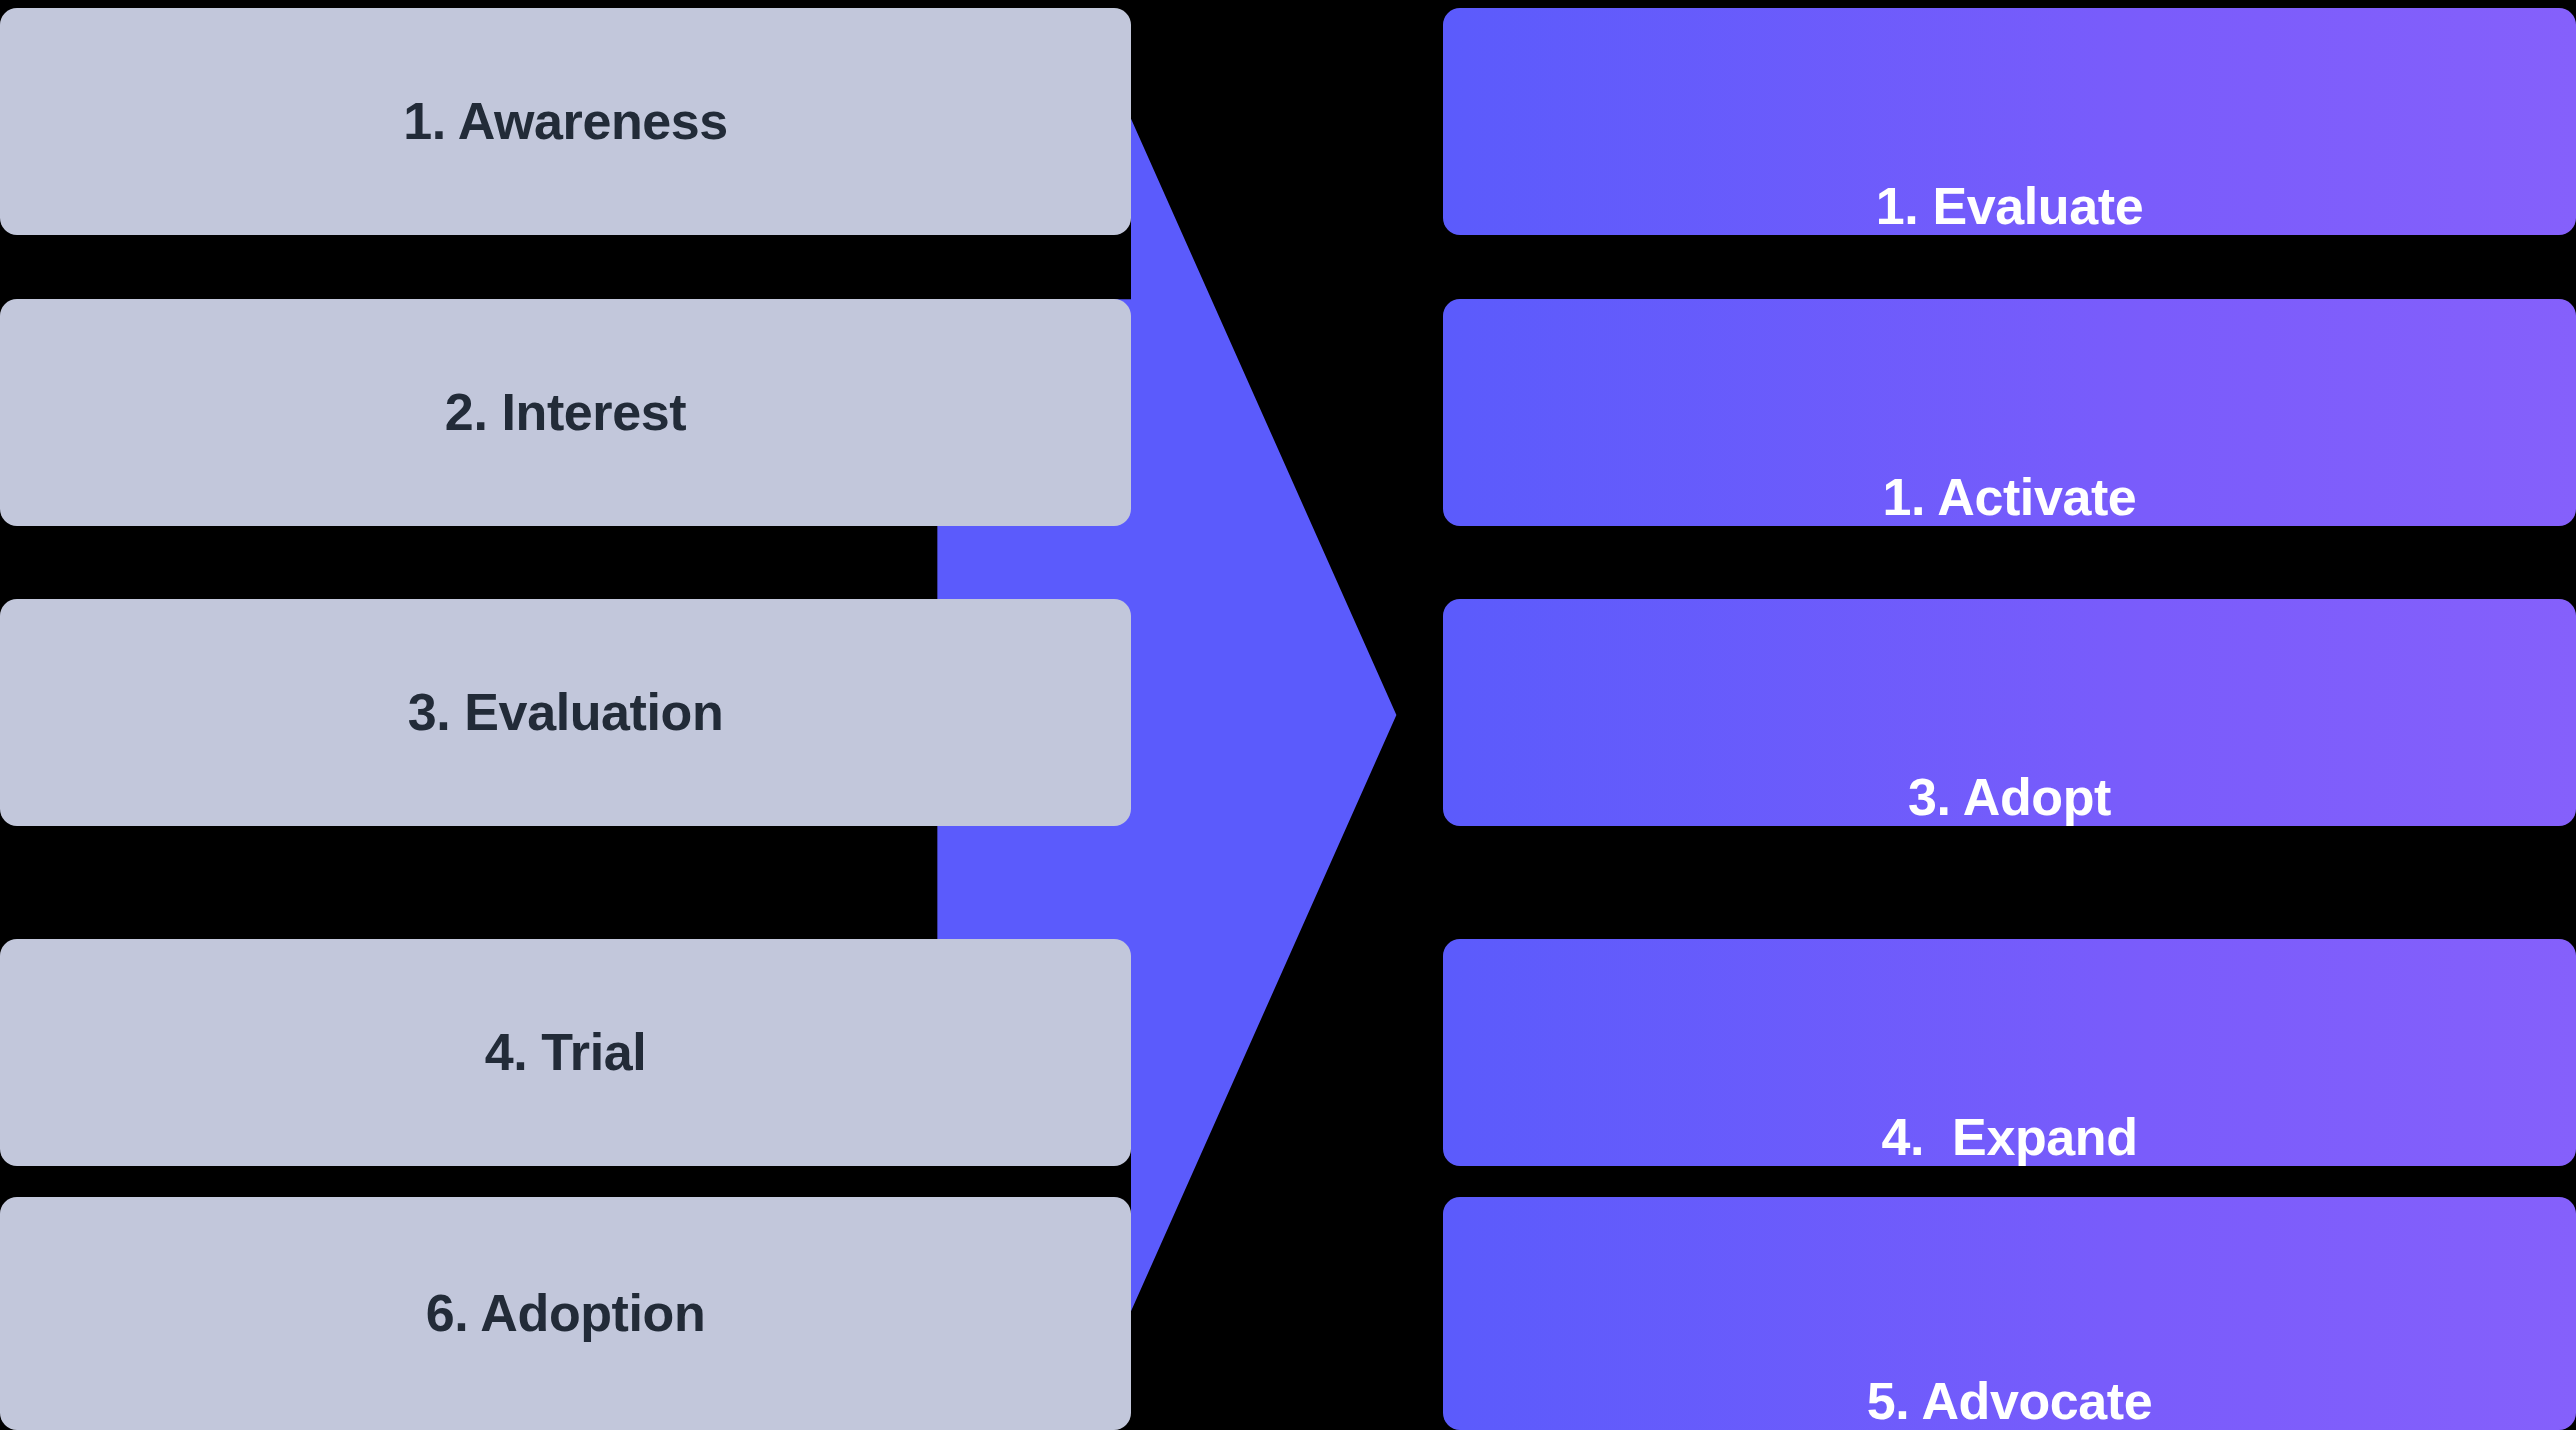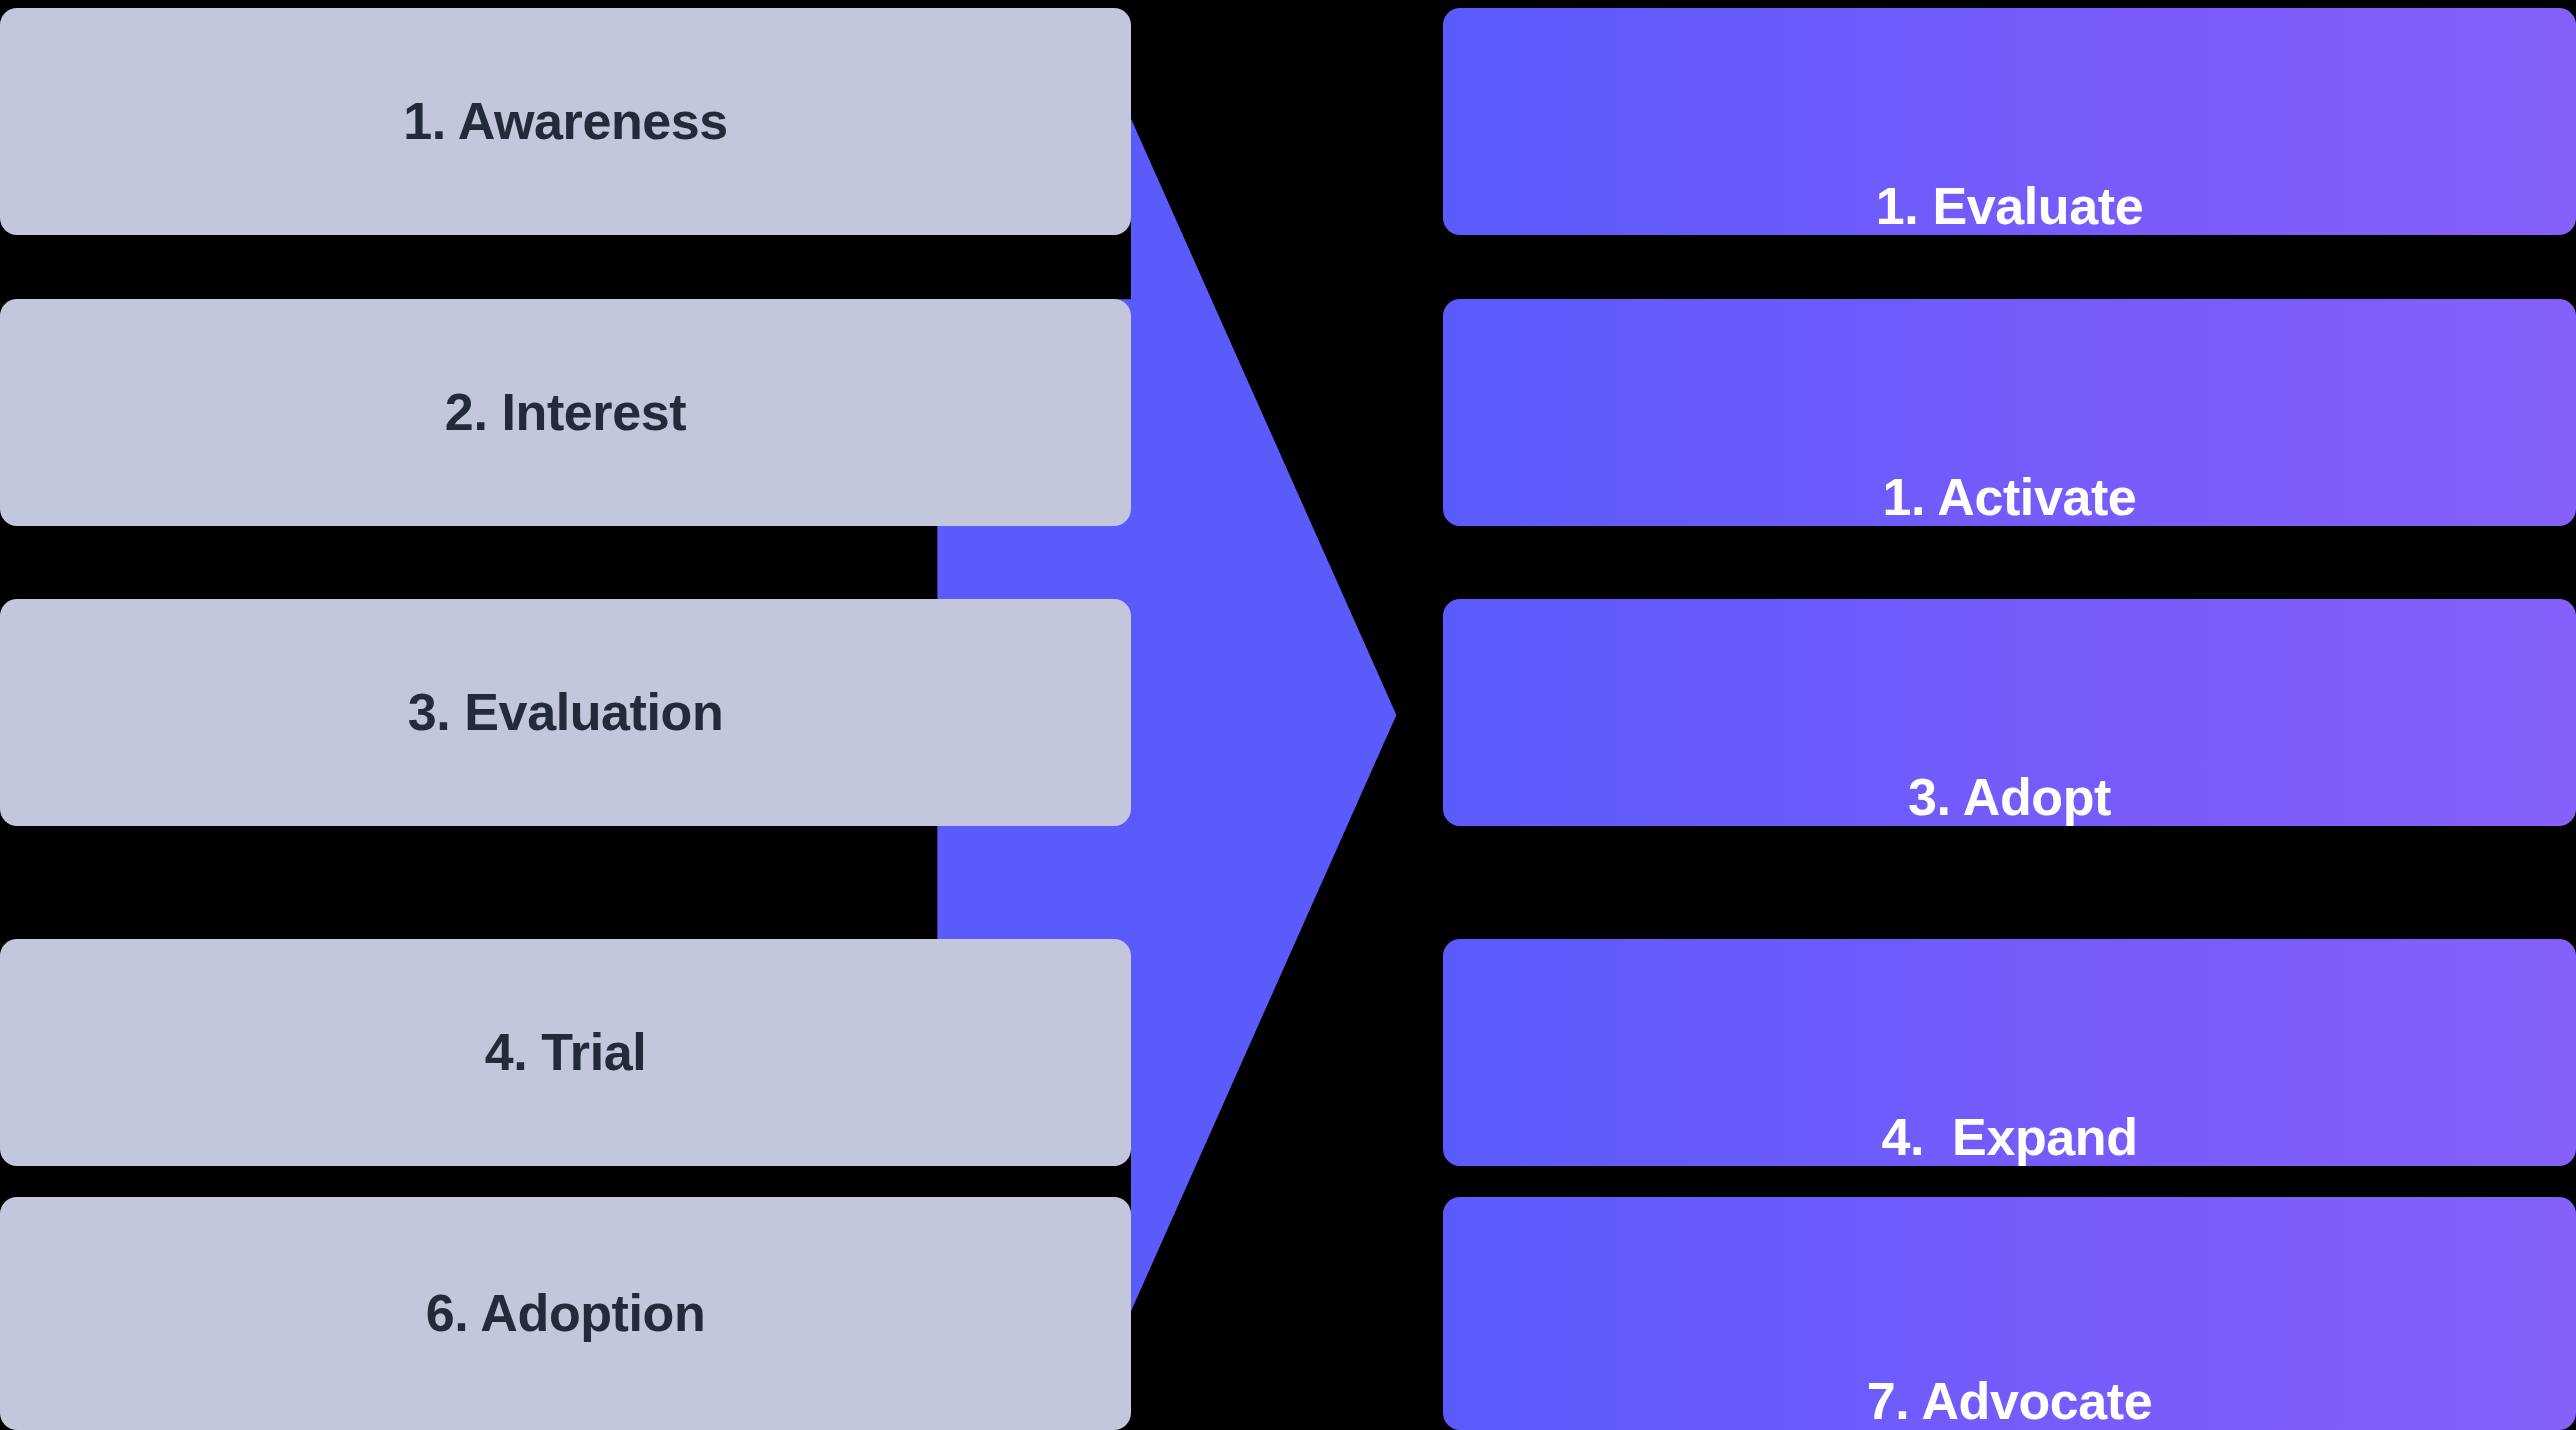--- a/index.html
+++ b/index.html
@@ -130,19 +130,19 @@
 
     <div class="stage-box row-2">
       <span class="label">3. Adopt</span>
     </div>
 
     <div class="stage-box row-3">
       <span class="label">4.  Expand</span>
     </div>
 
     <div class="stage-box row-4">
-      <span class="label">7. Advocate</span>
+      <span class="label">5. Advocate</span>
     </div>
 
   </div>
 
 </div>
 
 
 </body></html>

